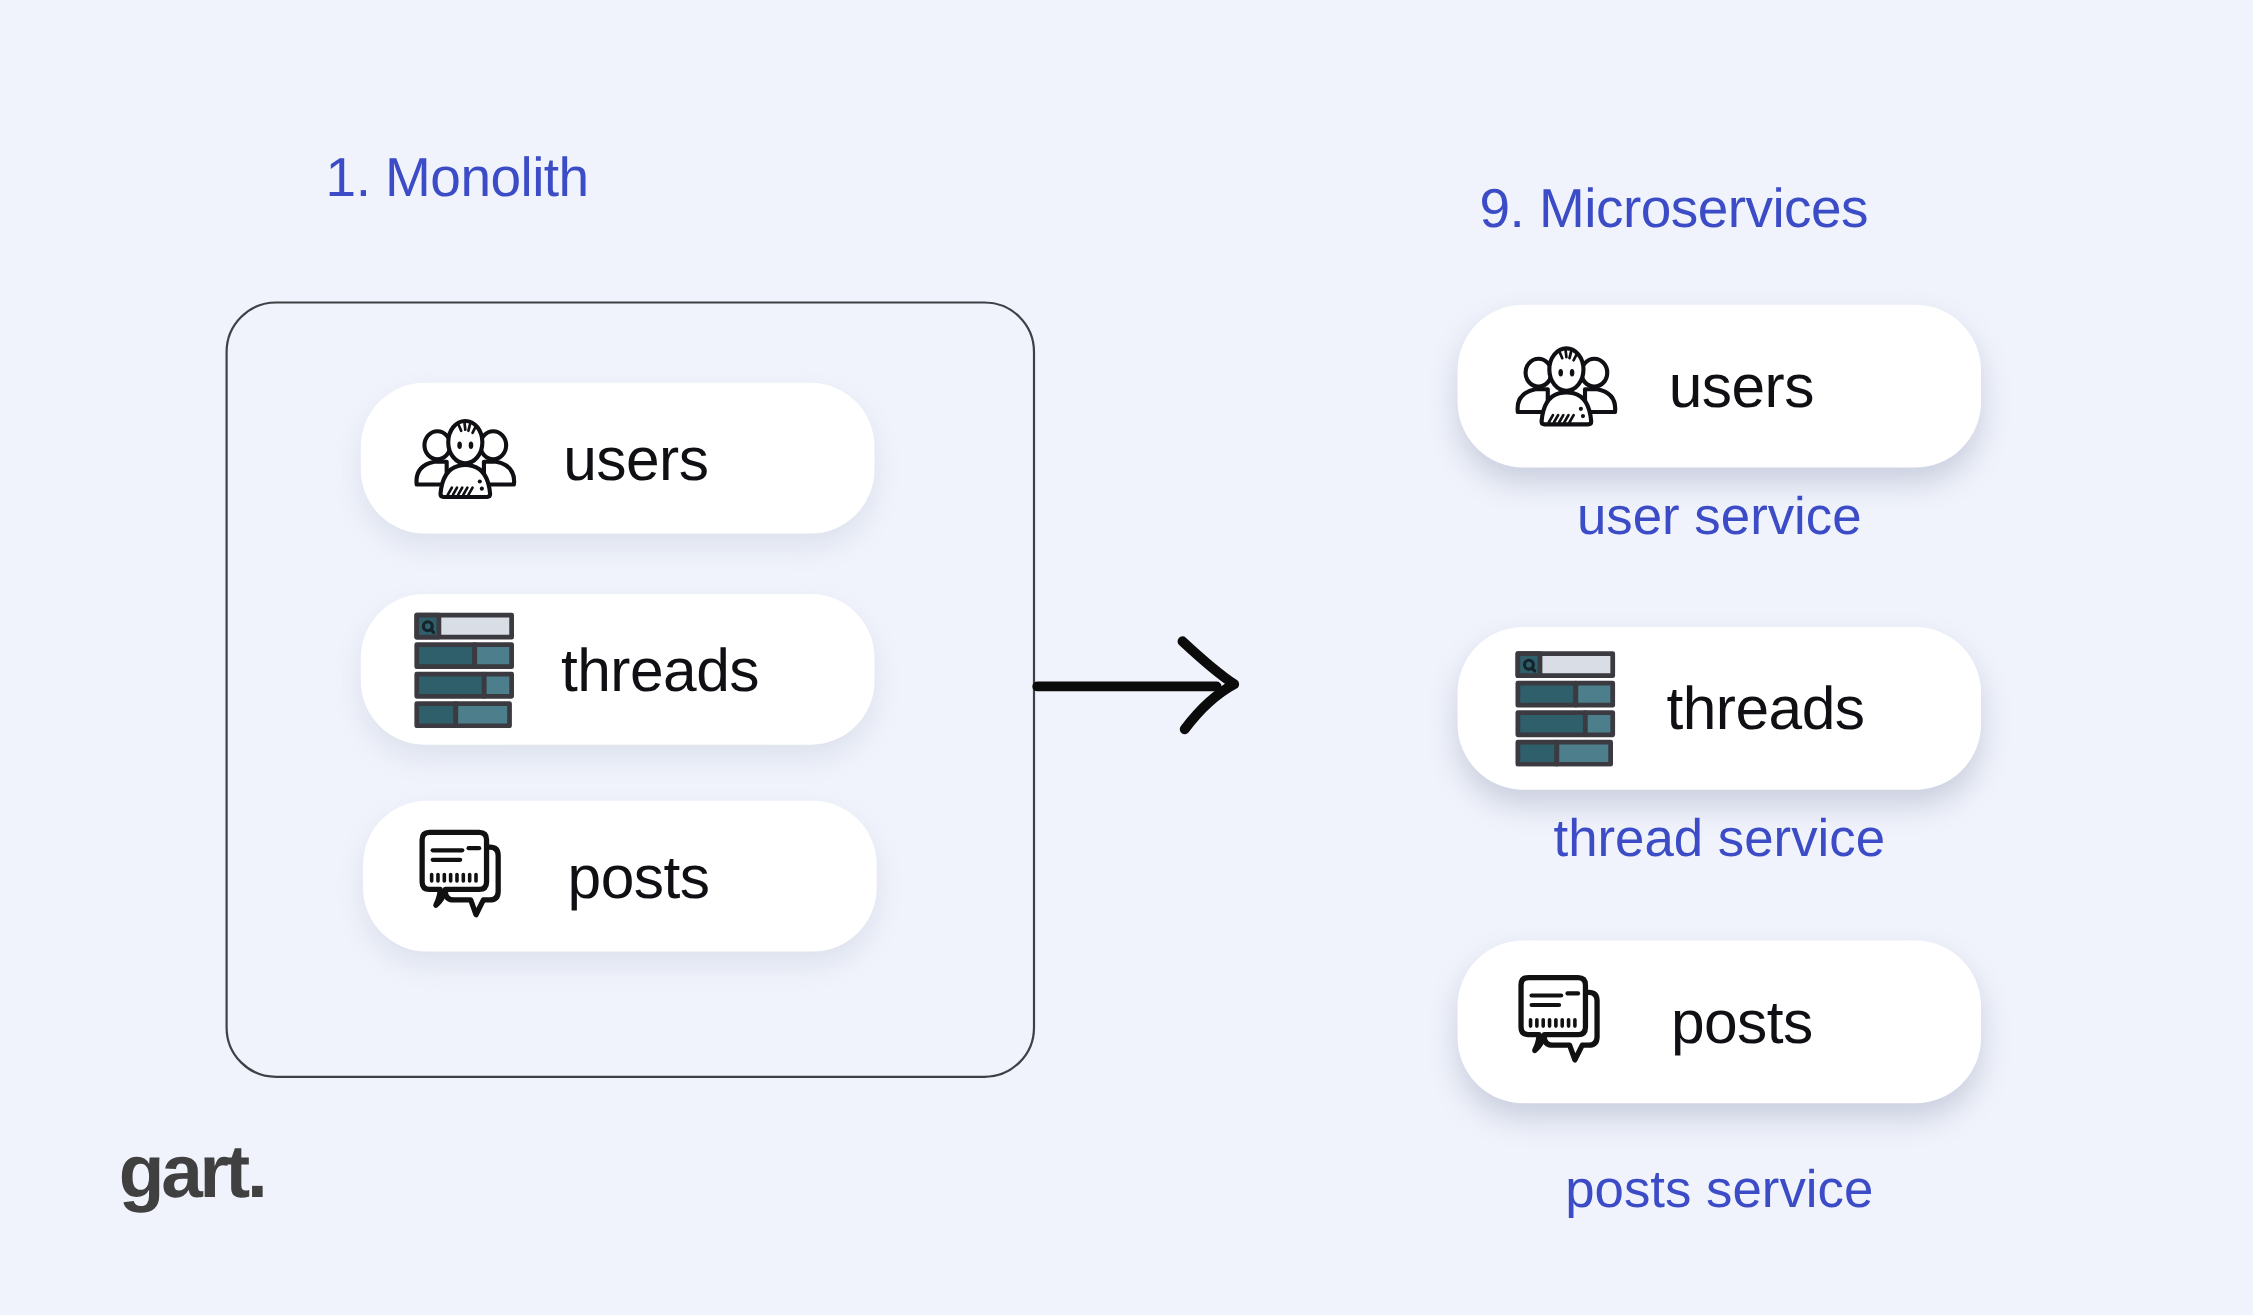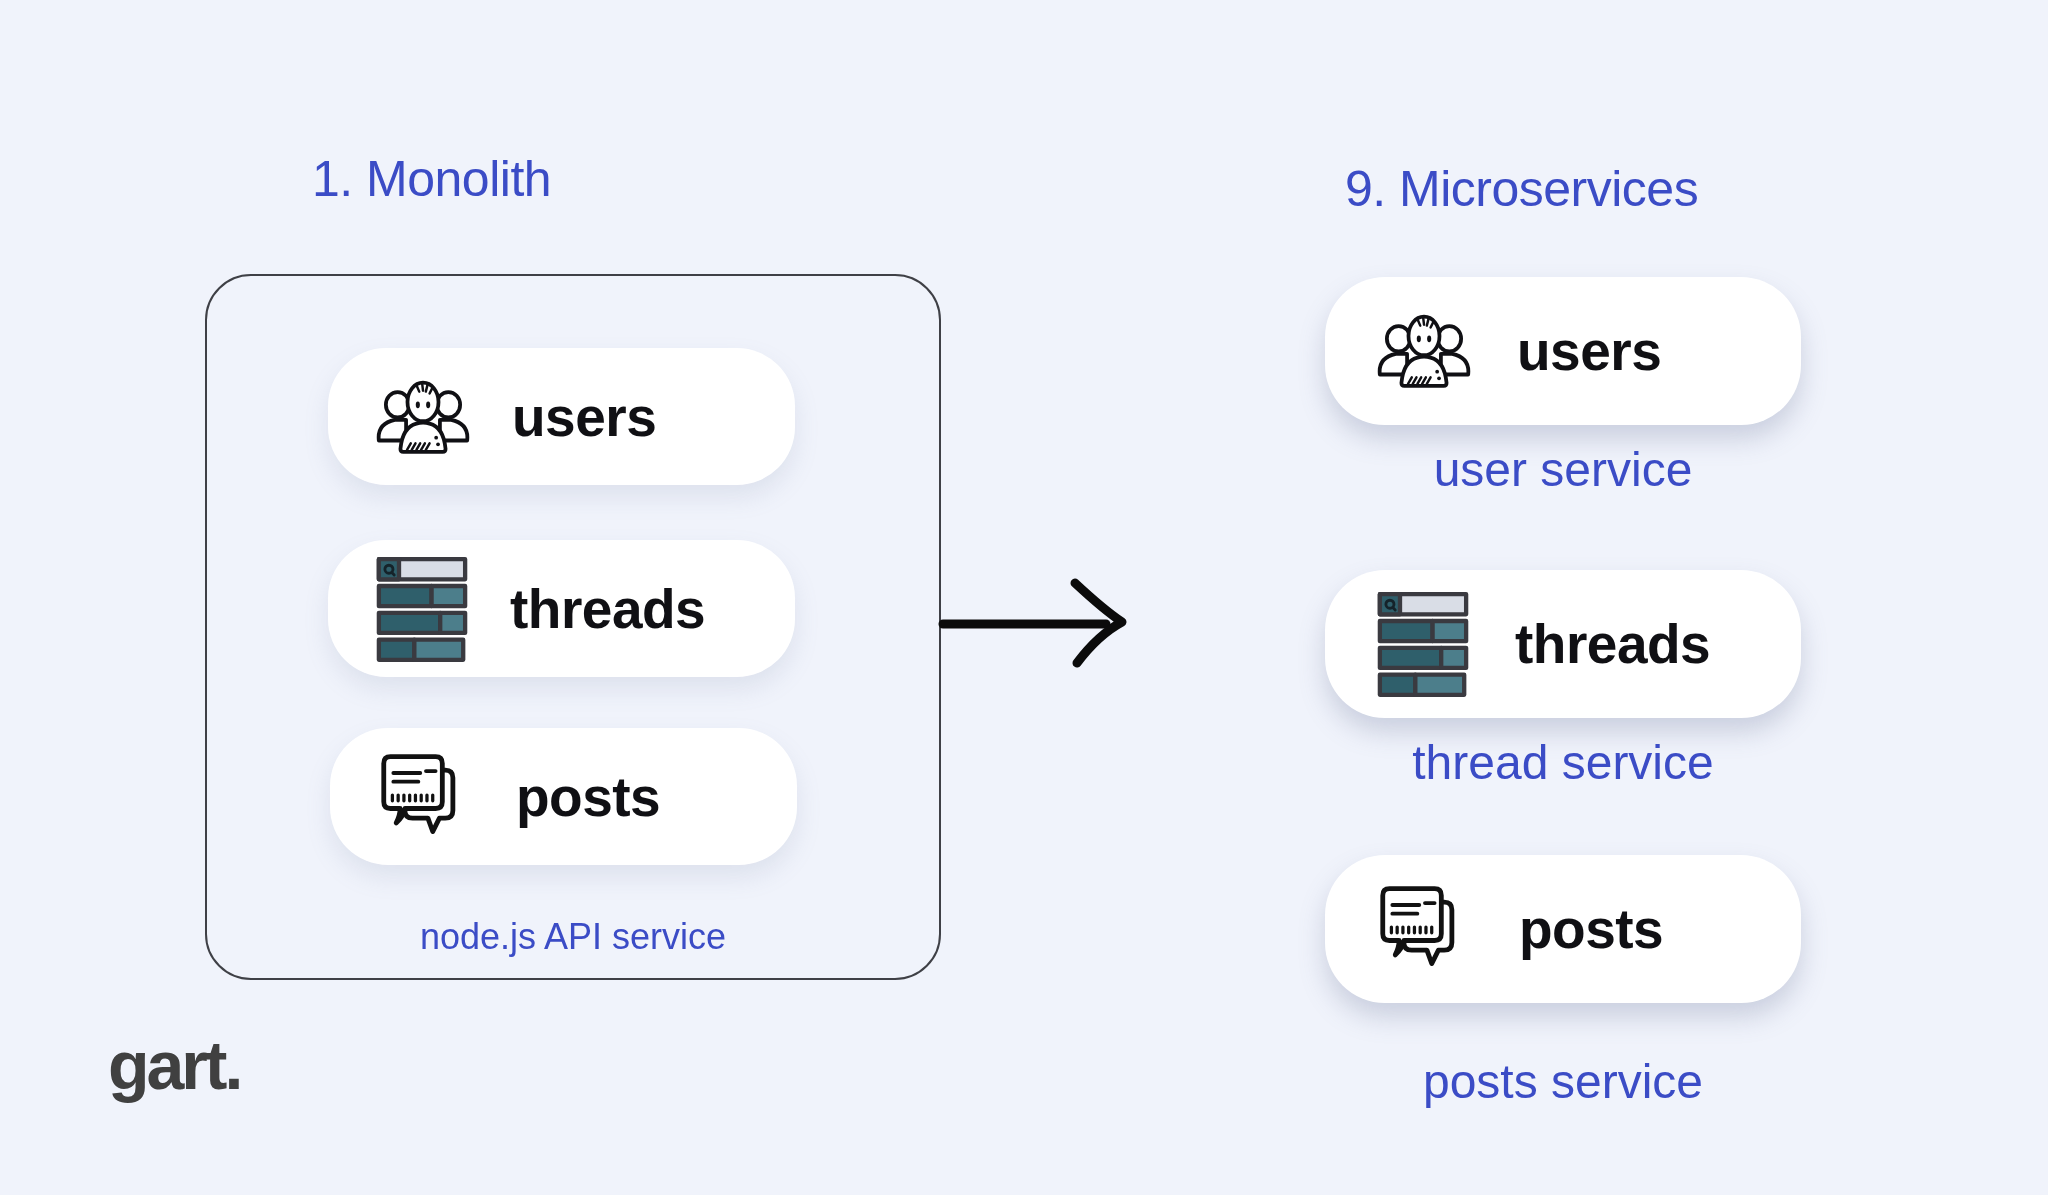--- a/index.html
+++ b/index.html
@@ -5,21 +5,21 @@
   html,body { margin:0; padding:0; background:#F0F3FB; }
   .canvas {
     position:relative; width:2048px; height:1195px;
     background:#F0F3FB; overflow:hidden;
     font-family:"Liberation Sans", sans-serif;
   }
   .section-title {
     position:absolute; font-size:50px; font-weight:500;
     color:#3B4CC6; letter-spacing:-0.5px; white-space:nowrap;
   }
-  .title-monolith { left:296px; top:150px;margin-left:16px; }
+  .title-monolith { left:296px; top:132px; }
   .title-micro   { left:1345px; top:160px; }
 
   .monolith-box {
     position:absolute; left:205px; top:274px; width:736px; height:706px;
     border:2px solid #3F4046; border-radius:46px; box-sizing:border-box;
   }
 
   .pill, .card {
     position:absolute; background:#FFFFFF; box-sizing:border-box;
     display:flex; align-items:center;
@@ -36,21 +36,21 @@
   .card {
     width:476px; height:148px; border-radius:60px;
     padding-left:52px; gap:46px;
     box-shadow:0 14px 26px rgba(115,125,160,0.30);
   }
   .card-users   { left:1325px; top:277px; }
   .card-threads { left:1325px; top:570px; }
   .card-posts   { left:1325px; top:855px; }
 
   .item-label {
-    font-size:55px; font-weight:700; color:#101014; letter-spacing:-0.5px;
+    font-size:55px; font-weight:400; color:#101014; letter-spacing:-0.5px;
   }
 
   .box-caption {
     position:absolute; left:205px; top:916px; width:736px; text-align:center;
     font-size:36px; color:#3B4CC6;
   }
   .svc-caption {
     position:absolute; width:476px; text-align:center;
     font-size:48px; color:#3B4CC6; left:1325px;
   }
@@ -165,21 +165,20 @@
     <span class="item-label">threads</span>
   </div>
 
   <div class="pill pill-posts">
     <svg class="icon-posts">
         <use href="#sym-posts"></use>
       </svg>
     <span class="item-label">posts</span>
   </div>
 
-  <div class="box-caption">node.js API service</div>
 
   <div class="arrow-wrap">
     <svg width="210" height="100">
         <use href="#sym-arrow"></use>
       </svg>
   </div>
 
   <div class="section-title title-micro">9. Microservices</div>
 
   <div class="card card-users">

